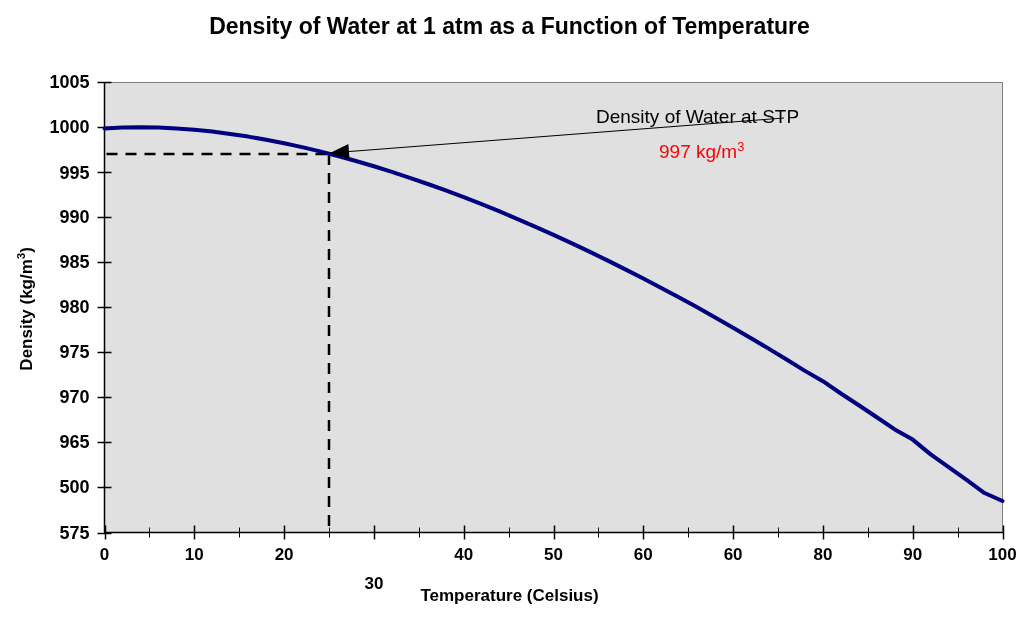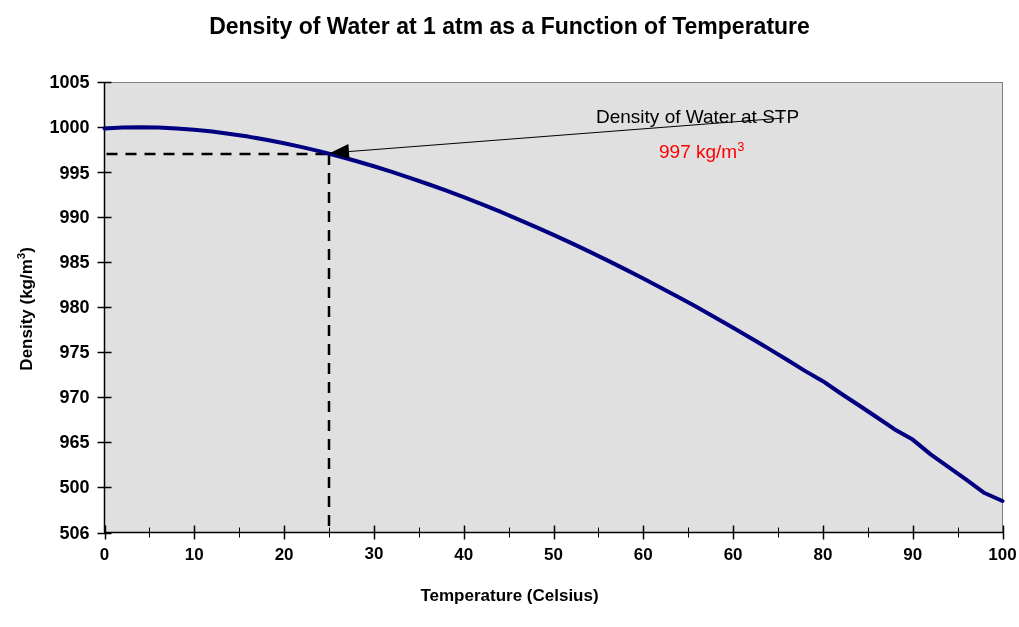--- a/index.html
+++ b/index.html
@@ -152,37 +152,37 @@
     <line id="guide-h" stroke="#000000" stroke-width="2.5" stroke-dasharray="11,8" x1="106.5" x2="329" y1="154.08000000000004" y2="154.08000000000004"></line>
     <line id="guide-v" stroke="#000000" stroke-width="2.5" stroke-dasharray="11,8" x1="329" x2="329" y1="154.08000000000004" y2="531.5"></line>
 
     <polyline id="data-curve" fill="none" points="104.50,128.49 122.46,127.59 140.42,127.32 158.38,127.59 176.34,128.40 194.30,129.75 212.26,131.56 230.22,133.90 248.18,136.60 266.14,139.75 284.10,143.27 302.06,147.14 320.02,151.38 329.00,153.72 337.98,156.06 355.94,161.02 373.90,166.24 391.86,171.83 409.82,177.78 427.78,183.99 445.74,190.48 463.70,197.24 481.66,204.18 499.62,211.47 517.58,219.04 535.54,226.79 553.50,234.90 571.46,243.19 589.42,251.66 607.38,260.40 625.34,269.41 643.30,278.51 661.26,287.97 679.22,297.52 697.18,307.34 715.14,317.43 733.10,327.70 751.06,338.15 769.02,348.88 786.98,359.78 804.94,370.86 822.90,381.22 840.86,393.48 858.82,405.28 876.78,417.26 894.74,429.43 912.70,439.61 930.66,454.38 948.62,467.09 966.58,479.97 984.54,493.04 1002.50,500.96" stroke="#000080" stroke-width="4" stroke-linejoin="round" stroke-linecap="round"></polyline>
 
     <line id="annot-arrow-line" stroke="#000000" stroke-width="1" x1="784" y1="118" x2="330" y2="153"></line>
     <polygon id="annot-arrow-head" fill="#000000" points="330,153 348.3673062295728,144.0617640516098 349.5202727831121,159.01738734609071"></polygon>
   </svg>
 
   <div id="y-tick-labels">
-      <div class="ytick-label" style="left: 29.5px; top: 522.5px;">506</div>
+      <div class="ytick-label" style="left: 29.5px; top: 522.5px;">575</div>
       <div class="ytick-label" style="left: 29.5px; top: 477.45px;">500</div>
       <div class="ytick-label" style="left: 29.5px; top: 432.4px;">965</div>
       <div class="ytick-label" style="left: 29.5px; top: 387.35px;">970</div>
       <div class="ytick-label" style="left: 29.5px; top: 342.3px;">975</div>
       <div class="ytick-label" style="left: 29.5px; top: 297.25px;">980</div>
       <div class="ytick-label" style="left: 29.5px; top: 252.2px;">985</div>
       <div class="ytick-label" style="left: 29.5px; top: 207.15px;">990</div>
       <div class="ytick-label" style="left: 29.5px; top: 145px; margin-top: 18px;">995</div>
       <div class="ytick-label" style="left: 29.5px; top: 117.05px;">1000</div>
       <div class="ytick-label" style="left: 29.5px; top: 72px;">1005</div>
     </div>
   <div id="x-tick-labels">
       <div class="xtick-label" style="left: 74.5px; top: 544.5px;">0</div>
       <div class="xtick-label" style="left: 164.3px; top: 544.5px;">10</div>
       <div class="xtick-label" style="left: 254.1px; top: 544.5px;">20</div>
-      <div class="xtick-label" style="left: 343.9px; top: 544px;">30</div>
+      <div class="xtick-label" style="left: 343.9px; top: 574px;">30</div>
       <div class="xtick-label" style="left: 433.7px; top: 544.5px;">40</div>
       <div class="xtick-label" style="left: 523.5px; top: 544.5px;">50</div>
       <div class="xtick-label" style="left: 613.3px; top: 544.5px;">60</div>
       <div class="xtick-label" style="left: 703.1px; top: 544.5px;">60</div>
       <div class="xtick-label" style="left: 792.9px; top: 544.5px;">80</div>
       <div class="xtick-label" style="left: 882.7px; top: 544.5px;">90</div>
       <div class="xtick-label" style="left: 972.5px; top: 544.5px;">100</div>
     </div>
 
   <div id="y-axis-title"><span>Density (kg/m</span><span class="sup">3</span><span>)</span></div>

